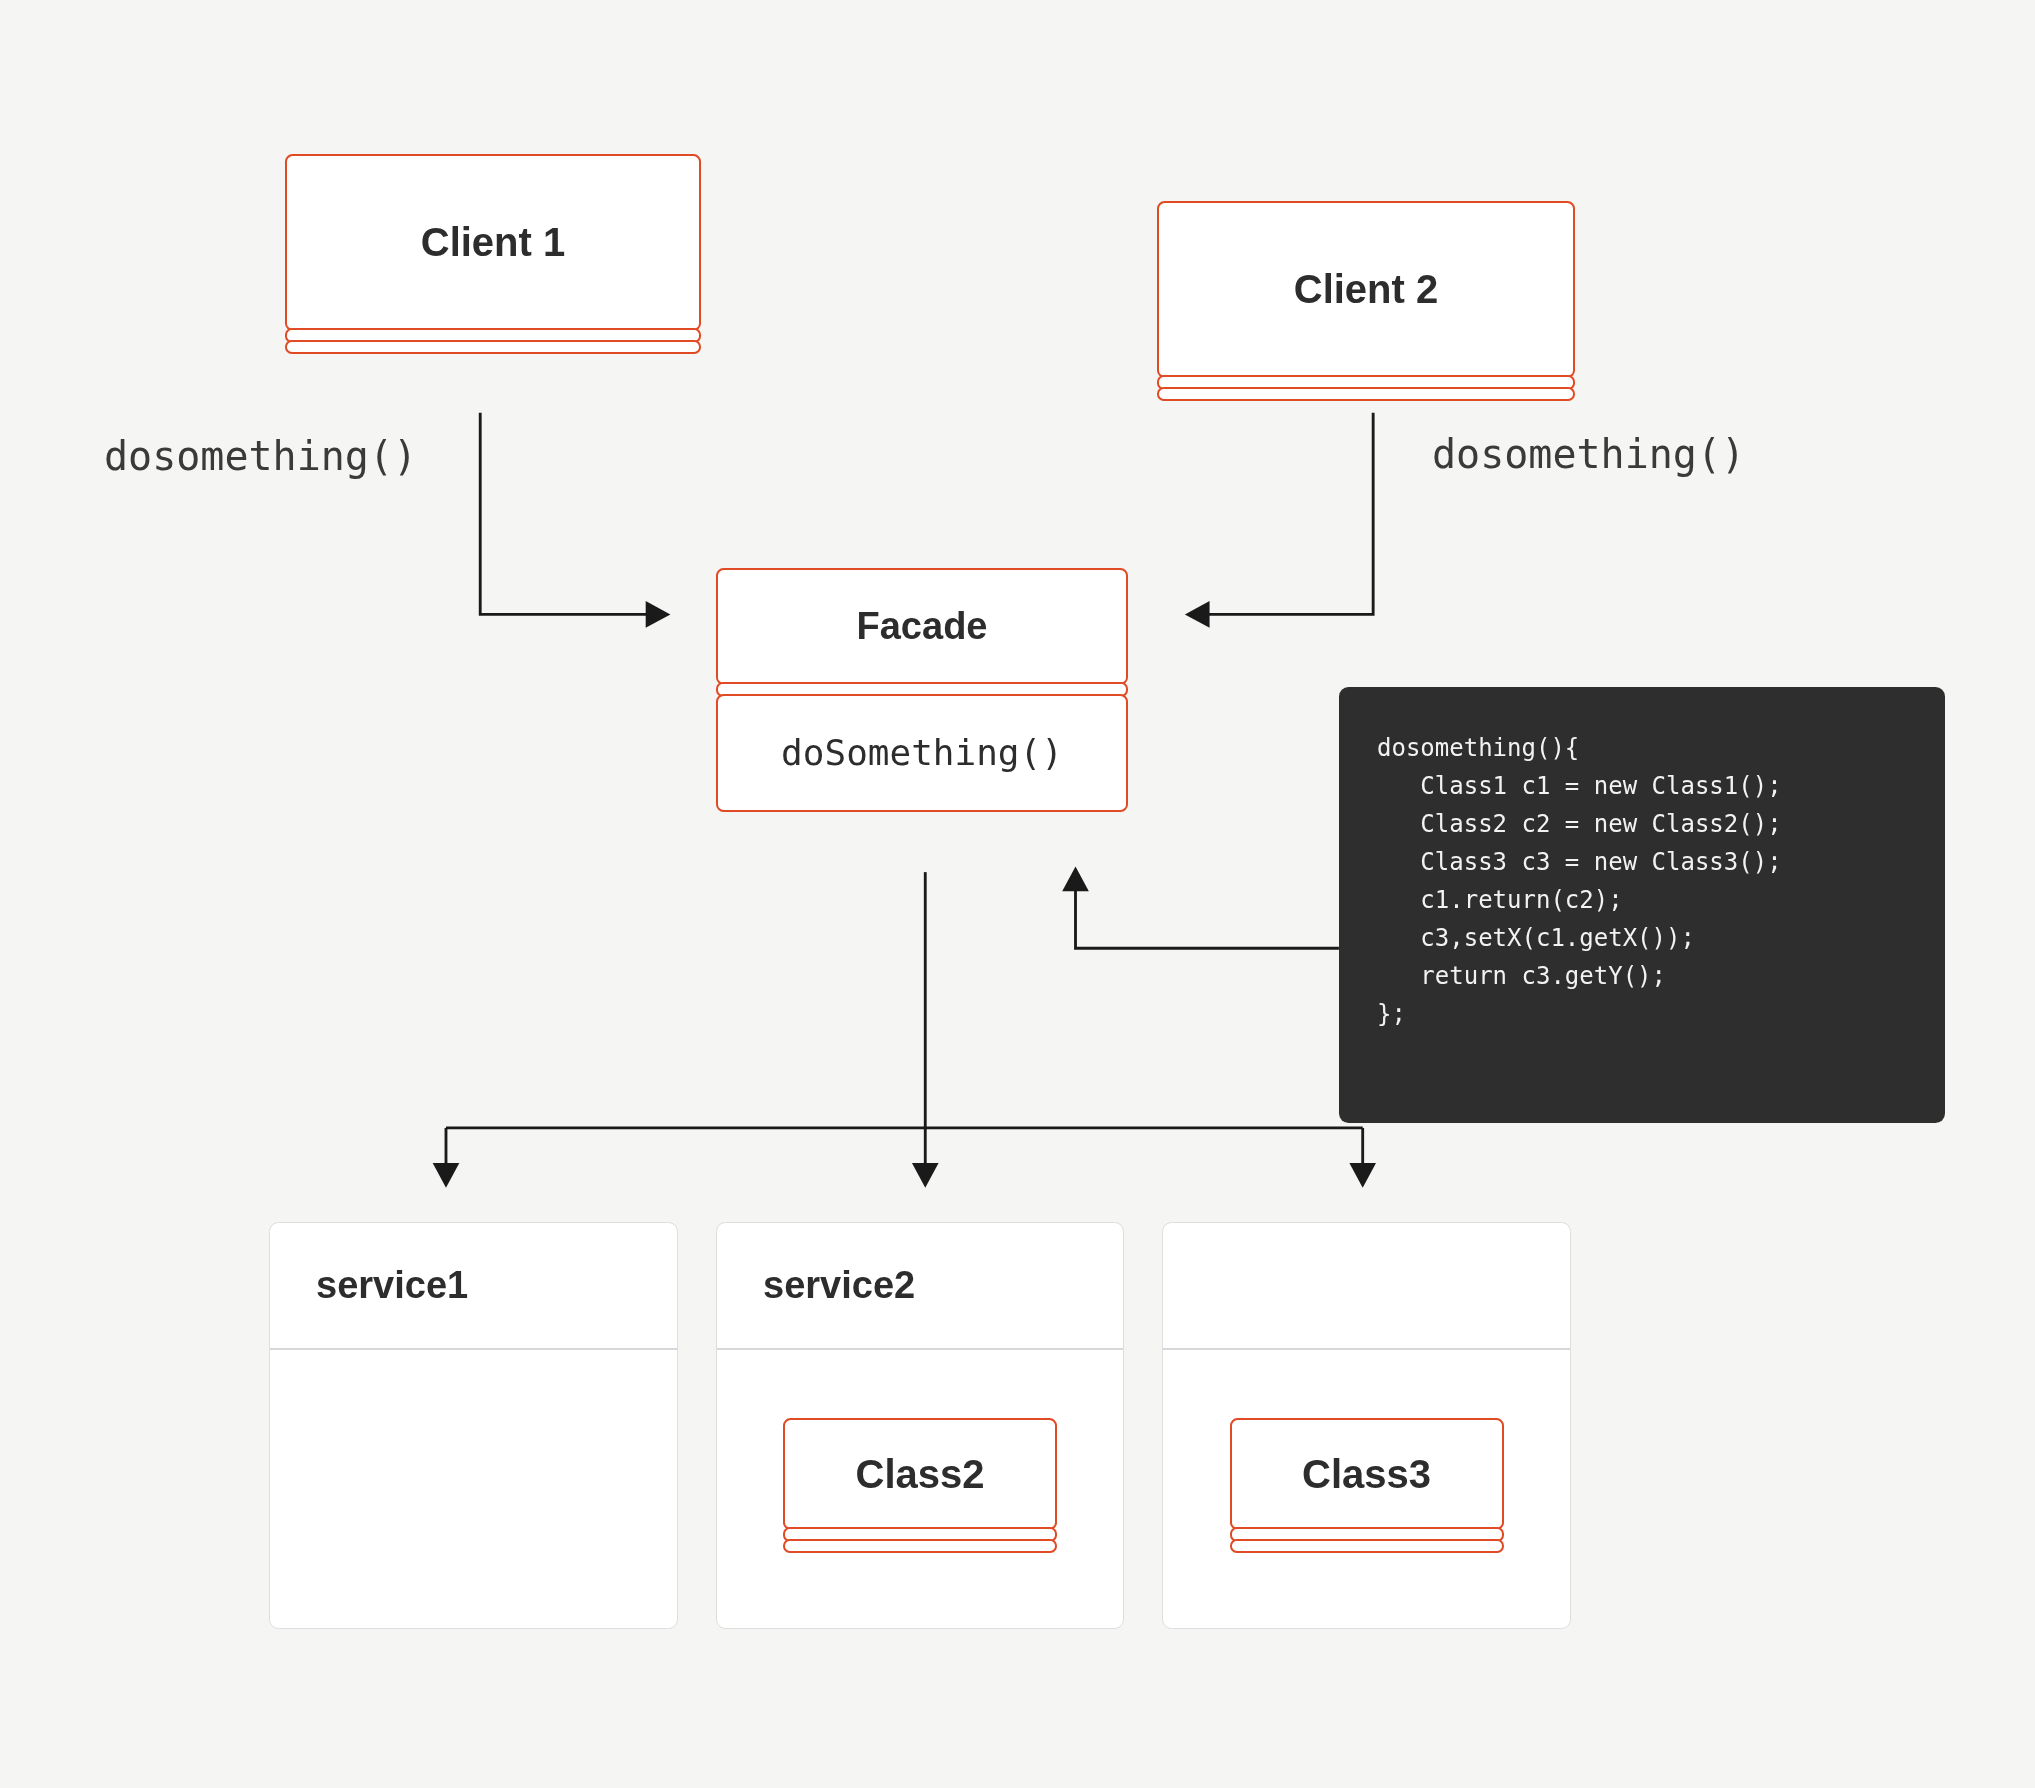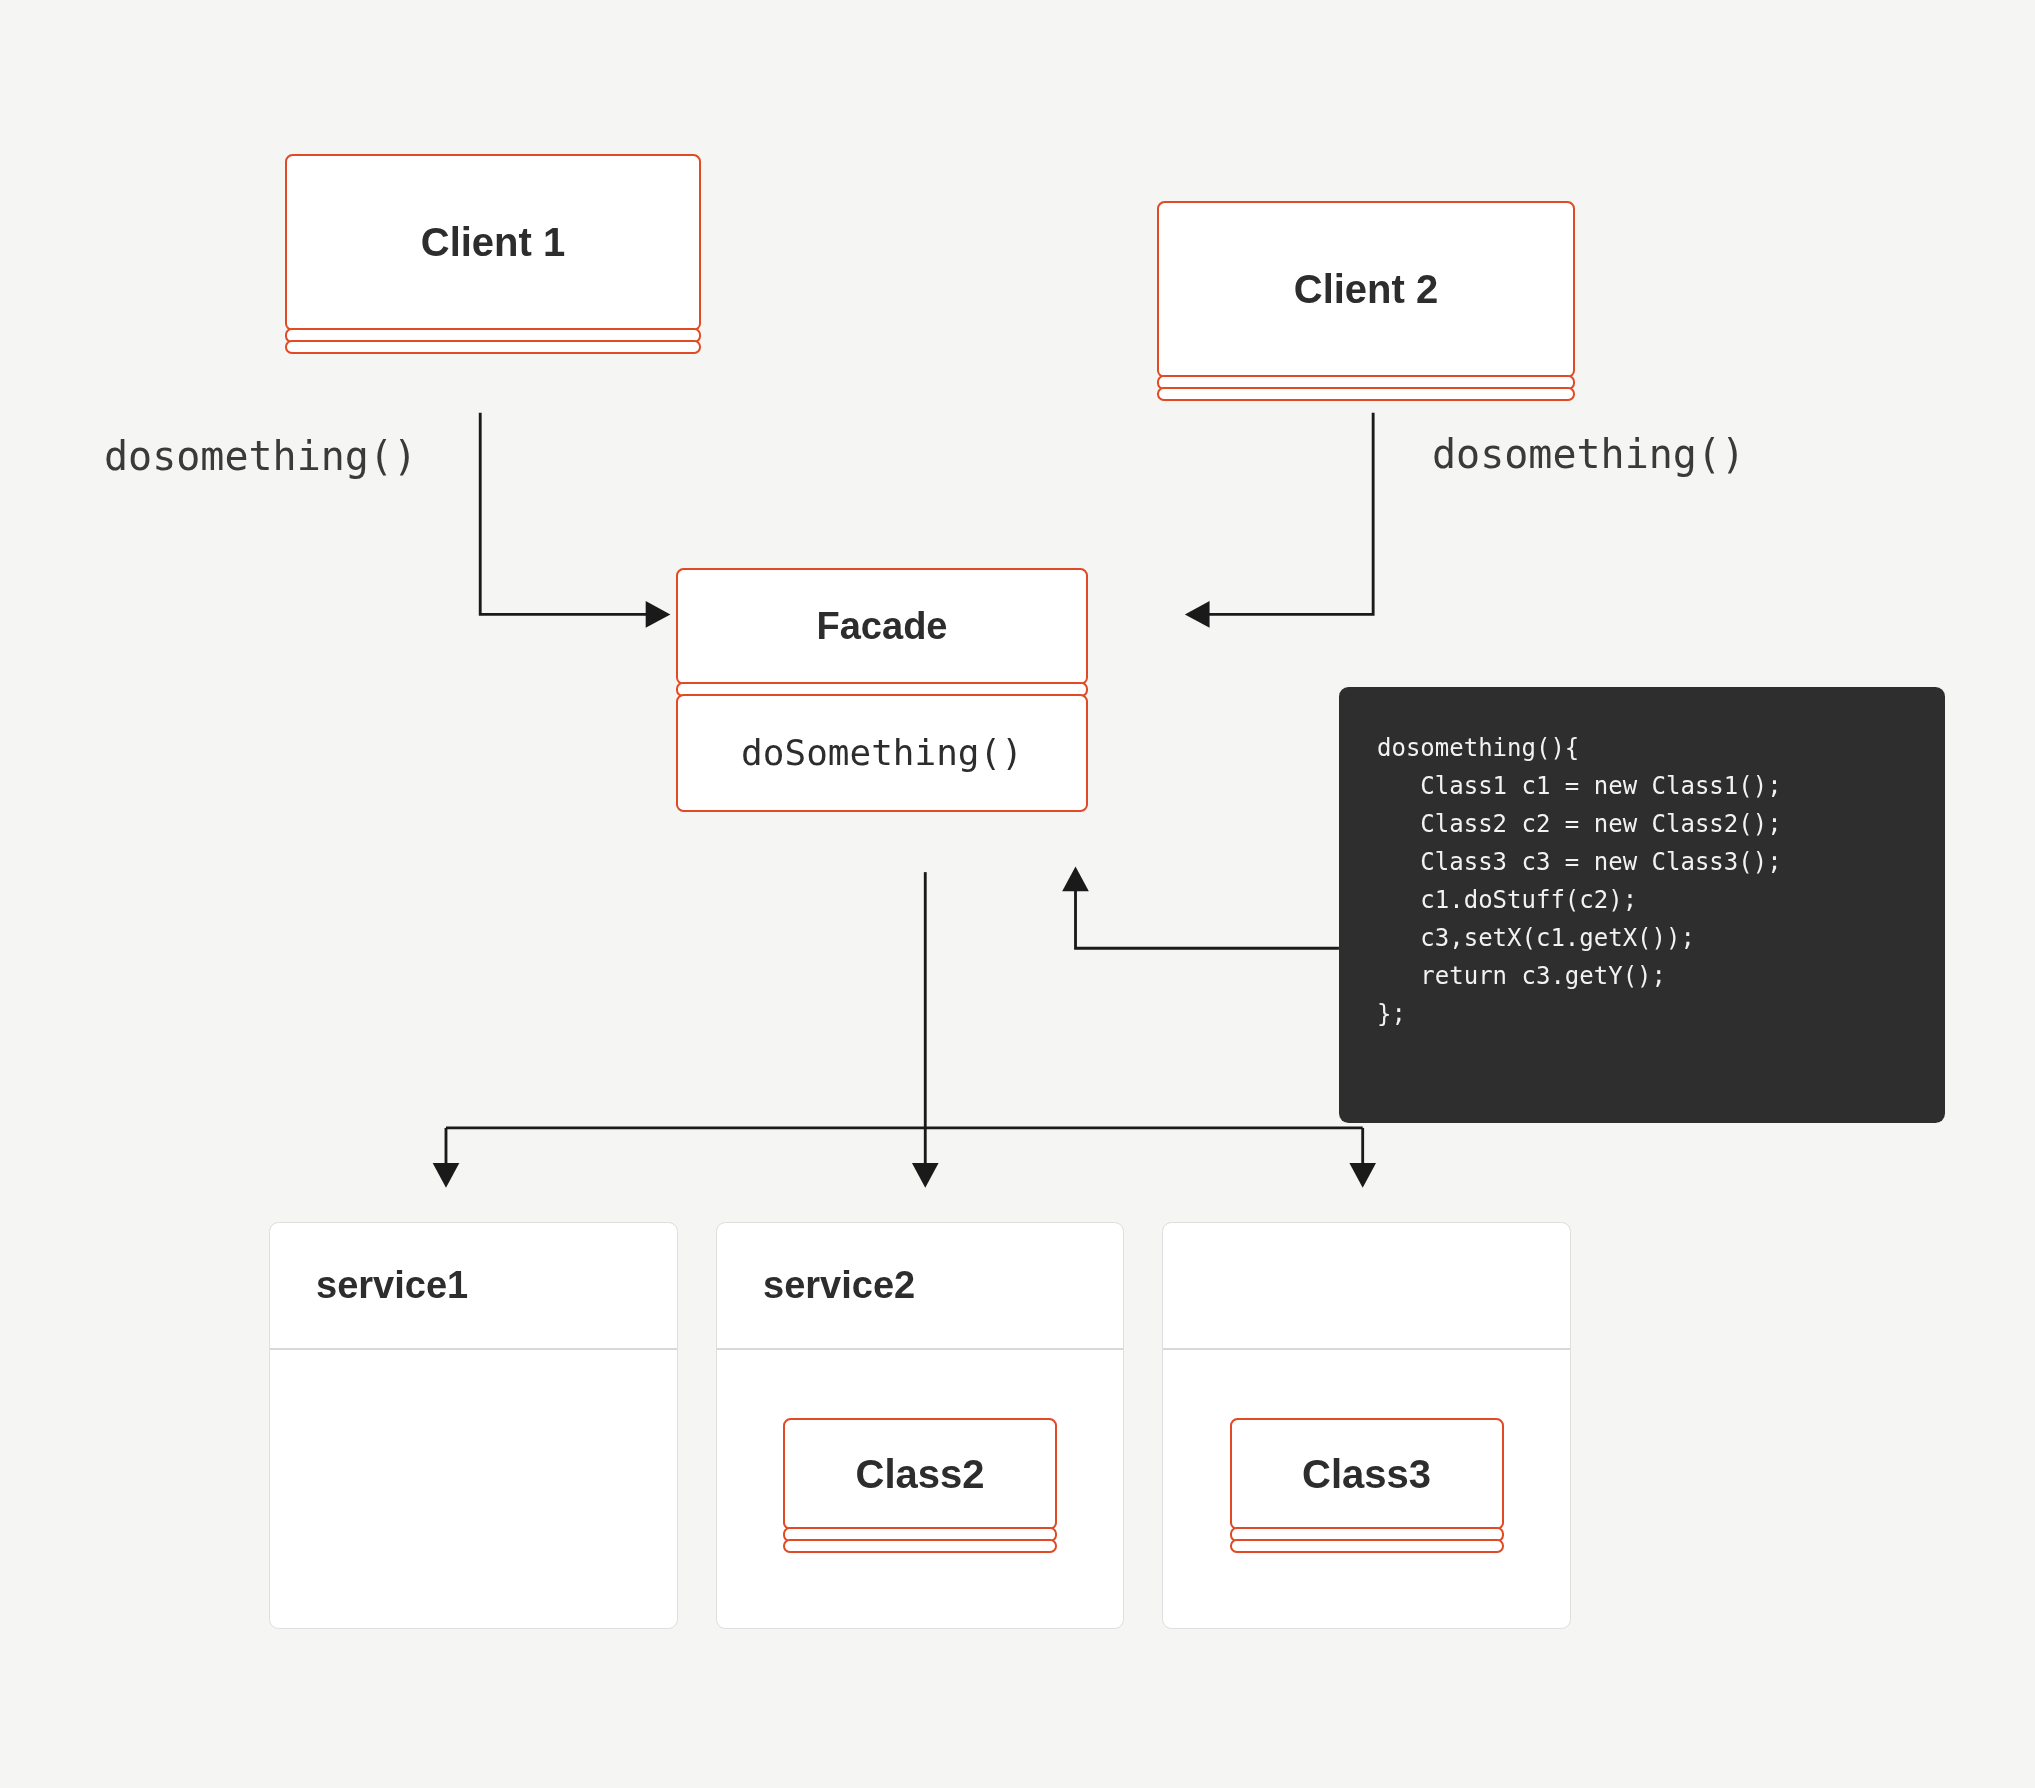--- a/index.html
+++ b/index.html
@@ -134,32 +134,32 @@
 
   <div class="uml-box client" style="left:1157px;top:154px;width:418px;margin-top:47px;">
     <div class="uml-main">Client 2</div>
     <div class="uml-row"></div>
     <div class="uml-row"></div>
   </div>
 
   <span class="call-label" style="left:104px;top:433px;">dosomething()</span>
   <span class="call-label" style="left:1432px;top:431px;">dosomething()</span>
 
-  <div class="uml-box" style="left:676px;top:568px;width:412px;">
+  <div class="uml-box" style="left:716px;top:568px;width:412px;">
     <div class="uml-main facade-title">Facade</div>
     <div class="uml-row facade-thinrow"></div>
     <div class="facade-method">doSomething()</div>
   </div>
 
   <div class="code-block">
     <div class="code-line">dosomething(){</div>
     <div class="code-line">   Class1 c1 = new Class1();</div>
     <div class="code-line">   Class2 c2 = new Class2();</div>
     <div class="code-line">   Class3 c3 = new Class3();</div>
-    <div class="code-line">   c1.doStuff(c2);</div>
+    <div class="code-line">   c1.return(c2);</div>
     <div class="code-line">   c3,setX(c1.getX());</div>
     <div class="code-line">   return c3.getY();</div>
     <div class="code-line">};</div>
   </div>
 
   <div class="service" style="left:269px;">
     <div class="service-header">service1</div>
     <div class="service-divider"></div>
   </div>
 

